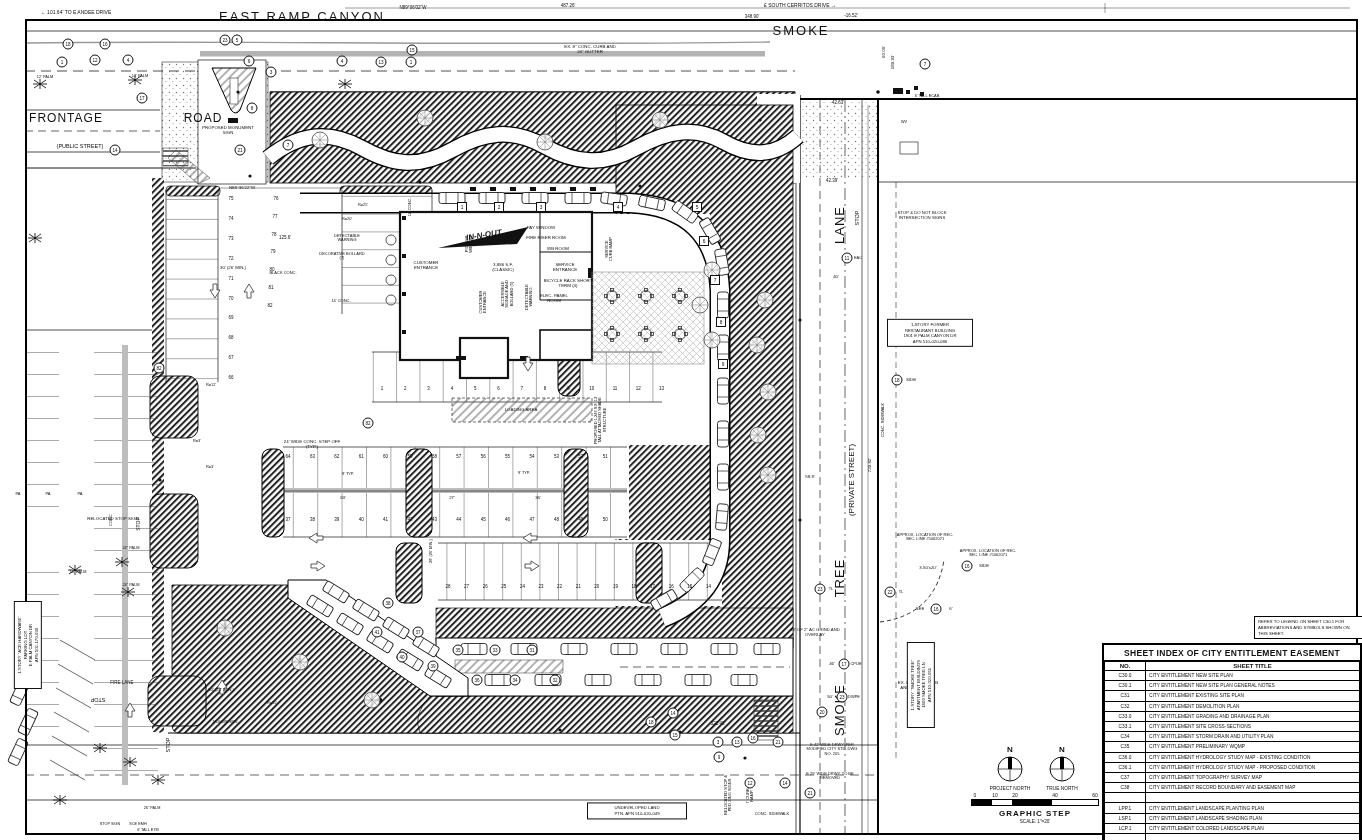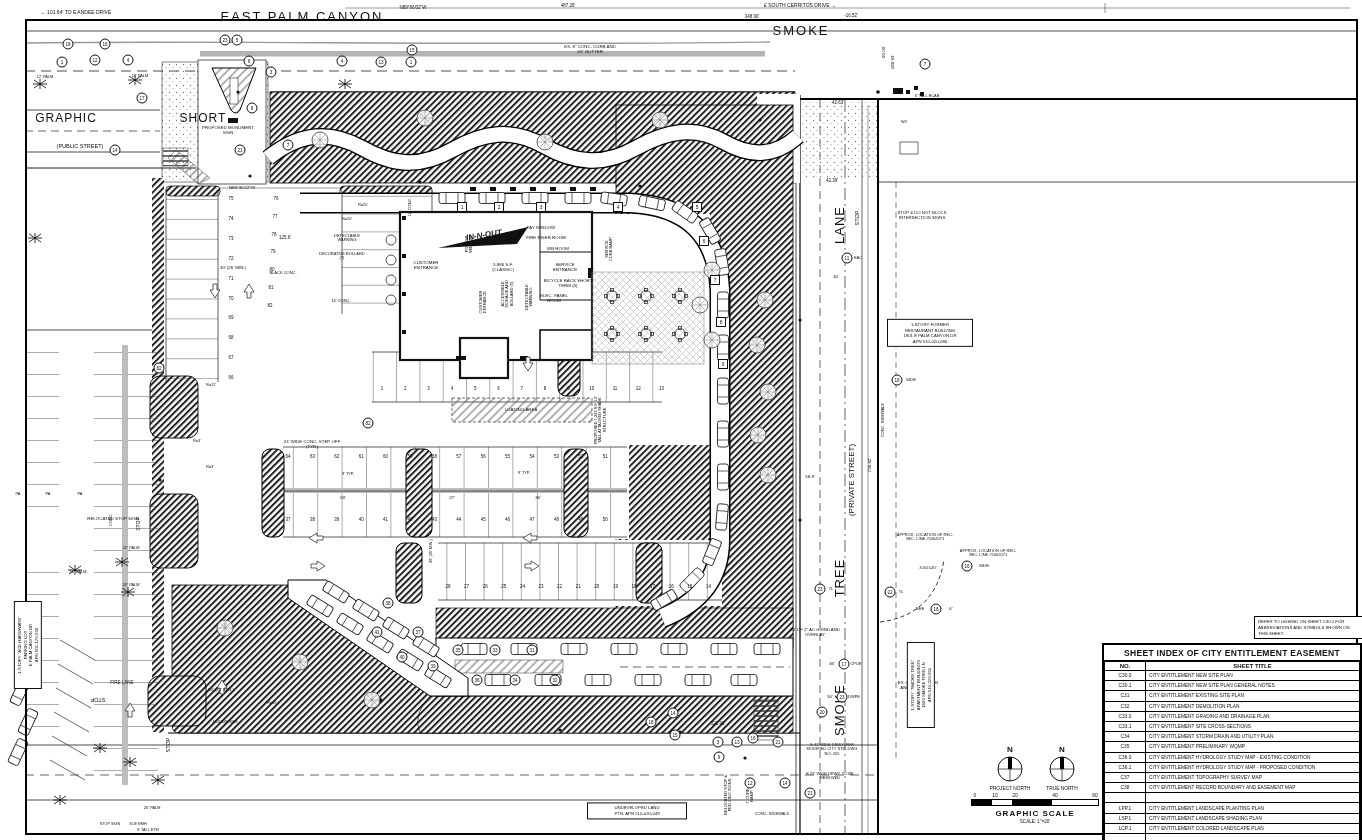--- a/index.html
+++ b/index.html
@@ -394,30 +394,30 @@
         <use href="#mboard" transform="translate(513,189) rotate(0)"></use>
         <use href="#mboard" transform="translate(533,189) rotate(0)"></use>
         <use href="#mboard" transform="translate(553,189) rotate(0)"></use>
         <use href="#mboard" transform="translate(573,189) rotate(0)"></use>
         <use href="#mboard" transform="translate(593,189) rotate(0)"></use>
       </g>
 </svg>
 
 <div id="frame"></div>
 <div id="overlay">
-      <div class="lbl" style="left: 302px; top: 17px; font-size: 13px; transform: translate(-50%, -50%) rotate(0deg); letter-spacing: 2px;">EAST PALM CANYON</div>
+      <div class="lbl" style="left: 302px; top: 17px; font-size: 13px; transform: translate(-50%, -50%) rotate(0deg); letter-spacing: 2px;">EAST RAMP CANYON</div>
       <div class="lbl" style="left: 801px; top: 31px; font-size: 13px; transform: translate(-50%, -50%) rotate(0deg); letter-spacing: 2px;">SMOKE</div>
       <div class="lbl" style="left: 76px; top: 13px; font-size: 5px; transform: translate(-50%, -50%) rotate(0deg);">← 101.64' TO E ANDEE DRIVE</div>
       <div class="lbl" style="left: 413px; top: 8px; font-size: 4.5px; transform: translate(-50%, -50%) rotate(0deg);">N89°06'02"W</div>
       <div class="lbl" style="left: 568px; top: 6px; font-size: 4.5px; transform: translate(-50%, -50%) rotate(0deg);">487.26'</div>
       <div class="lbl" style="left: 752px; top: 17px; font-size: 4.5px; transform: translate(-50%, -50%) rotate(0deg);">348.90'</div>
       <div class="lbl" style="left: 800px; top: 6px; font-size: 5px; transform: translate(-50%, -50%) rotate(0deg);">£ SOUTH CERRITOS DRIVE →</div>
       <div class="lbl" style="left: 851px; top: 16px; font-size: 4.5px; transform: translate(-50%, -50%) rotate(0deg);">-16.52'</div>
-      <div class="lbl" style="left: 66px; top: 119px; font-size: 12px; transform: translate(-50%, -50%) rotate(0deg); letter-spacing: 1px;">GRAPHIC</div>
-      <div class="lbl" style="left: 203px; top: 119px; font-size: 12px; transform: translate(-50%, -50%) rotate(0deg); letter-spacing: 1px;">SHORT</div>
+      <div class="lbl" style="left: 66px; top: 119px; font-size: 12px; transform: translate(-50%, -50%) rotate(0deg); letter-spacing: 1px;">FRONTAGE</div>
+      <div class="lbl" style="left: 203px; top: 119px; font-size: 12px; transform: translate(-50%, -50%) rotate(0deg); letter-spacing: 1px;">ROAD</div>
       <div class="lbl" style="left: 80px; top: 146px; font-size: 5.5px; transform: translate(-50%, -50%) rotate(0deg);">(PUBLIC STREET)</div>
       <div class="lbl wrap" style="left: 228px; top: 131px; font-size: 4.4px; transform: translate(-50%, -50%) rotate(0deg); width: 52px;">PROPOSED MONUMENT SIGN</div>
       <div class="lbl wrap" style="left: 590px; top: 50px; font-size: 4.4px; transform: translate(-50%, -50%) rotate(0deg); width: 52px;">EX. 8" CONC. CURB AND 24" GUTTER</div>
       <div class="lbl" style="left: 840px; top: 225px; font-size: 13px; transform: translate(-50%, -50%) rotate(-90deg); letter-spacing: 1px;">LANE</div>
       <div class="lbl" style="left: 852px; top: 480px; font-size: 8px; transform: translate(-50%, -50%) rotate(-90deg);">(PRIVATE STREET)</div>
       <div class="lbl" style="left: 840px; top: 578px; font-size: 13px; transform: translate(-50%, -50%) rotate(-90deg); letter-spacing: 1px;">TREE</div>
       <div class="lbl" style="left: 840px; top: 710px; font-size: 13px; transform: translate(-50%, -50%) rotate(-90deg); letter-spacing: 1px;">SMOKE</div>
       <div class="lbl" style="left: 857px; top: 218px; font-size: 5.5px; transform: translate(-50%, -50%) rotate(-90deg);">STOP</div>
       <div class="lbl wrap" style="left: 922px; top: 216px; font-size: 4.3px; transform: translate(-50%, -50%) rotate(0deg); width: 58px;">STOP &amp; DO NOT BLOCK INTERSECTION SIGNS</div>
       <div class="lbl" style="left: 838px; top: 103px; font-size: 4.5px; transform: translate(-50%, -50%) rotate(0deg);">42.63'</div>
@@ -696,21 +696,21 @@
         <span style="left: 4px;">0</span>
         <span style="left: 24px;">10</span>
         <span style="left: 44px;">20</span>
         <span style="left: 84px;">40</span>
         <span style="left: 124px;">60</span>
       </div>
   <div class="bar">
     <span class="seg" style="left:0;width:20px;"></span>
     <span class="seg" style="left:40px;width:40px;"></span>
   </div>
-  <div class="gtitle">GRAPHIC SCALE</div>
+  <div class="gtitle">GRAPHIC STEP</div>
   <div class="gsub">SCALE: 1"=20'</div>
 </div>
 
 <div id="sheetindex">
   <div class="title">SHEET INDEX OF CITY ENTITLEMENT EASEMENT</div>
   <table>
     <thead>
       <tr>
         <th style="width:34px;">NO.</th>
         <th>SHEET TITLE</th>

